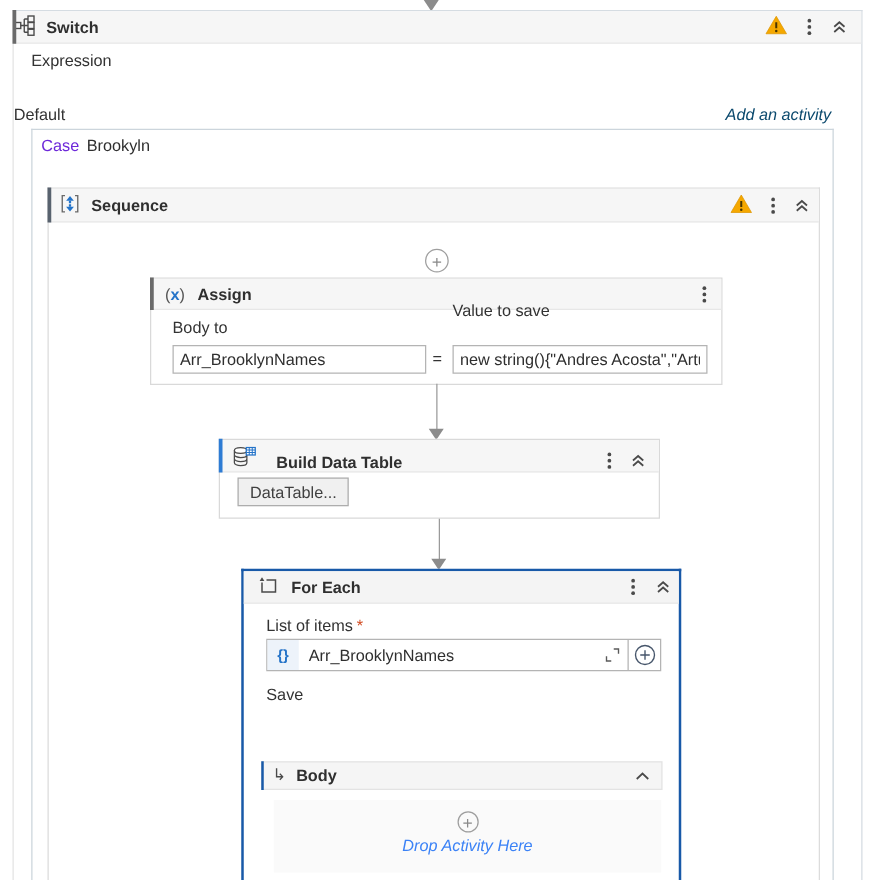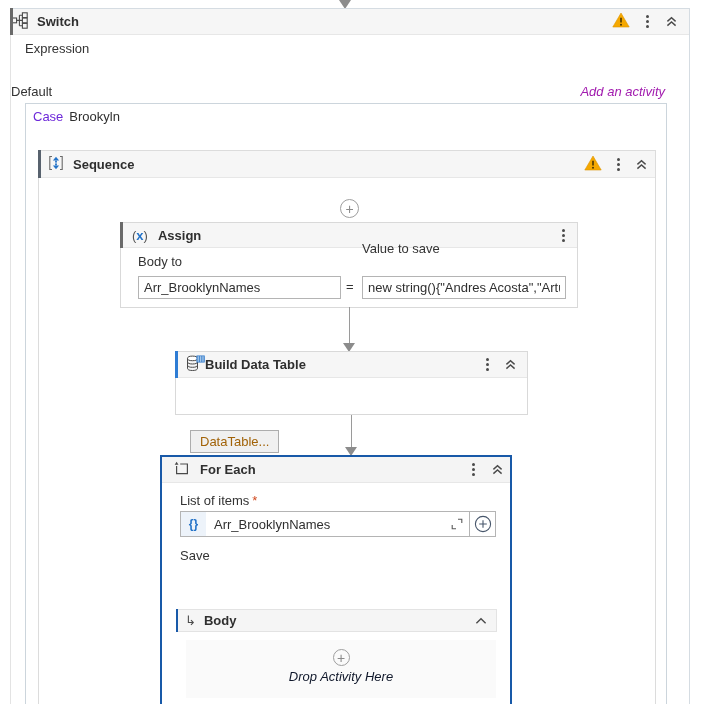--- a/index.html
+++ b/index.html
@@ -29,21 +29,21 @@
                   border:1px solid #b4b4b4; padding:0 5px; outline:none; white-space:nowrap; overflow:hidden; }
 
   
   #switch-card { left:10px; top:8px; width:680px; height:696px; border:none; border-top:1px solid #d5dce2; border-right:1px solid #d5dce2; border-left:1px solid #e3e3e3; }
   #switch-header { height:26px; padding:0 10px 0 0; gap:9px; }
   #switch-header .hdr-right { gap:12px; padding-right:1px; }
   #row-expression { position:absolute; left:14px; top:32px; height:22px; display:flex; align-items:flex-start; }
   #row-expression label { width:78px; color:#333; }
   #expression-input { width:425px; height:21px; }
   #default-label { position:absolute; left:0; top:75px; color:#333; }
-  #add-activity { position:absolute; right:24px; top:75px; font-style:italic; color:#a21caf; cursor:pointer; }
+  #add-activity { position:absolute; right:24px; top:75px; font-style:italic; color:#0c4a6e; cursor:pointer; }
 
   
   #case-box { position:absolute; left:14px; top:94px; width:642px; height:602px; border:1px solid #ccd5dc; border-bottom:none; background:#fff; }
   #case-line { position:absolute; left:7px; top:5px; display:flex; gap:6px; }
   #case-line .case-k { color:#6d28d9; }
   #case-line .case-v { color:#2f2f2f; }
 
   
   #sequence-card { position:absolute; left:12px; top:46px; width:618px; height:557px; border:1px solid #dcdcdc; border-bottom:none; background:#fff; }
   #sequence-header { height:27px; padding:0 7px 0 9px; gap:9px; }
@@ -64,47 +64,47 @@
   .assign-icon .ax { color:#2473c8; font-weight:bold; }
   .fld-label { position:absolute; color:#333; }
   #assign-save-label { left:17px; top:31px; }
   #assign-value-label { left:241px; top:18px; }
   #assign-save-input { position:absolute; left:17px; top:53px; width:203px; height:23px; }
   #assign-equals { position:absolute; left:225px; top:56px; color:#333; }
   #assign-value-input { position:absolute; left:241px; top:53px; width:204px; height:23px; }
 
   
   #bdt-card { left:175px; top:351px; width:353px; height:64px; }
-  #bdt-header { height:26px; padding:0 10px 0 10px; gap:0; }
+  #bdt-header { height:26px; padding:0 10px 0 10px; gap:16px;align-items:flex-end; }
   #bdt-header .hdr-right { gap:11px; }
   #datatable-button { position:absolute; left:14px; top:30px; height:23px; padding:0 9px; background:#f0f0f0;
-                      border:1px solid #adadad; font-family:"Liberation Sans",sans-serif; font-size:13px; color:#a16207; cursor:pointer;margin-top:48px; }
-
-  
-  #foreach-card { left:160px; top:455px; width:352px; height:249px; border:2px solid #1859a8; border-bottom:none; }
+                      border:1px solid #adadad; font-family:"Liberation Sans",sans-serif; font-size:13px; color:#404040; cursor:pointer; }
+
+  
+  #foreach-card { left:193px; top:455px; width:352px; height:249px; border:2px solid #1859a8; border-bottom:none; }
   #foreach-header { height:26px; padding:0 6px 0 12px; gap:10px; background:#f4f4f4; }
   #foreach-header .hdr-right { gap:12px; }
   #fe-list-label { left:18px; top:36px; }
   .req { color:#d1491f; margin-left:3px; }
   #fe-list-input { position:absolute; left:18px; top:54px; width:316px; height:26px; border:1px solid #b4b4b4; background:#fff; display:flex; align-items:stretch; }
   #fe-braces { width:25px; display:flex; align-items:center; justify-content:center; background:#edf3fa; color:#2473c8; font-weight:bold; font-size:12px; }
   #fe-list-value { flex:1; display:flex; align-items:center; padding-left:8px; color:#2f2f2f; overflow:hidden; white-space:nowrap; }
   #fe-expand { display:flex; align-items:center; padding:0 6px; cursor:pointer; }
   #fe-plus-btn { width:26px; border-left:1px solid #b4b4b4; display:flex; align-items:center; justify-content:center; cursor:pointer; color:#47566b; }
   #fe-item-label { left:18px; top:91px; }
   #fe-item-input { position:absolute; left:18px; top:109px; width:314px; height:25px; }
 
   
   #body-header { position:absolute; left:14px; top:152px; width:321px; height:23px; background:#f5f5f5; border:1px solid #e3e3e3;
                  display:flex; align-items:center; gap:8px; padding:0 9px 0 8px; }
   #body-header .accent { width:2px; background:#1859a8; }
   #body-arrow-icon { font-family:"DejaVu Sans", sans-serif; color:#4a4a4a; font-size:13px; }
   #drop-area { position:absolute; left:24px; top:183px; width:310px; height:58px; background:#fafafa;
                display:flex; flex-direction:column; align-items:center; justify-content:flex-start; padding-top:9px; gap:3px; }
-  #drop-hint { font-style:italic; color:#0f172a; }
+  #drop-hint { font-style:italic; color:#3b82f6; }
   #drop-area .plus-circle { width:17px; height:17px; background:transparent; }
 </style>
 </head>
 <body>
 
 <div id="canvas">
 
   <div id="top-arrow" class="arrow-down"></div>
 
   <div id="switch-card" class="card">

